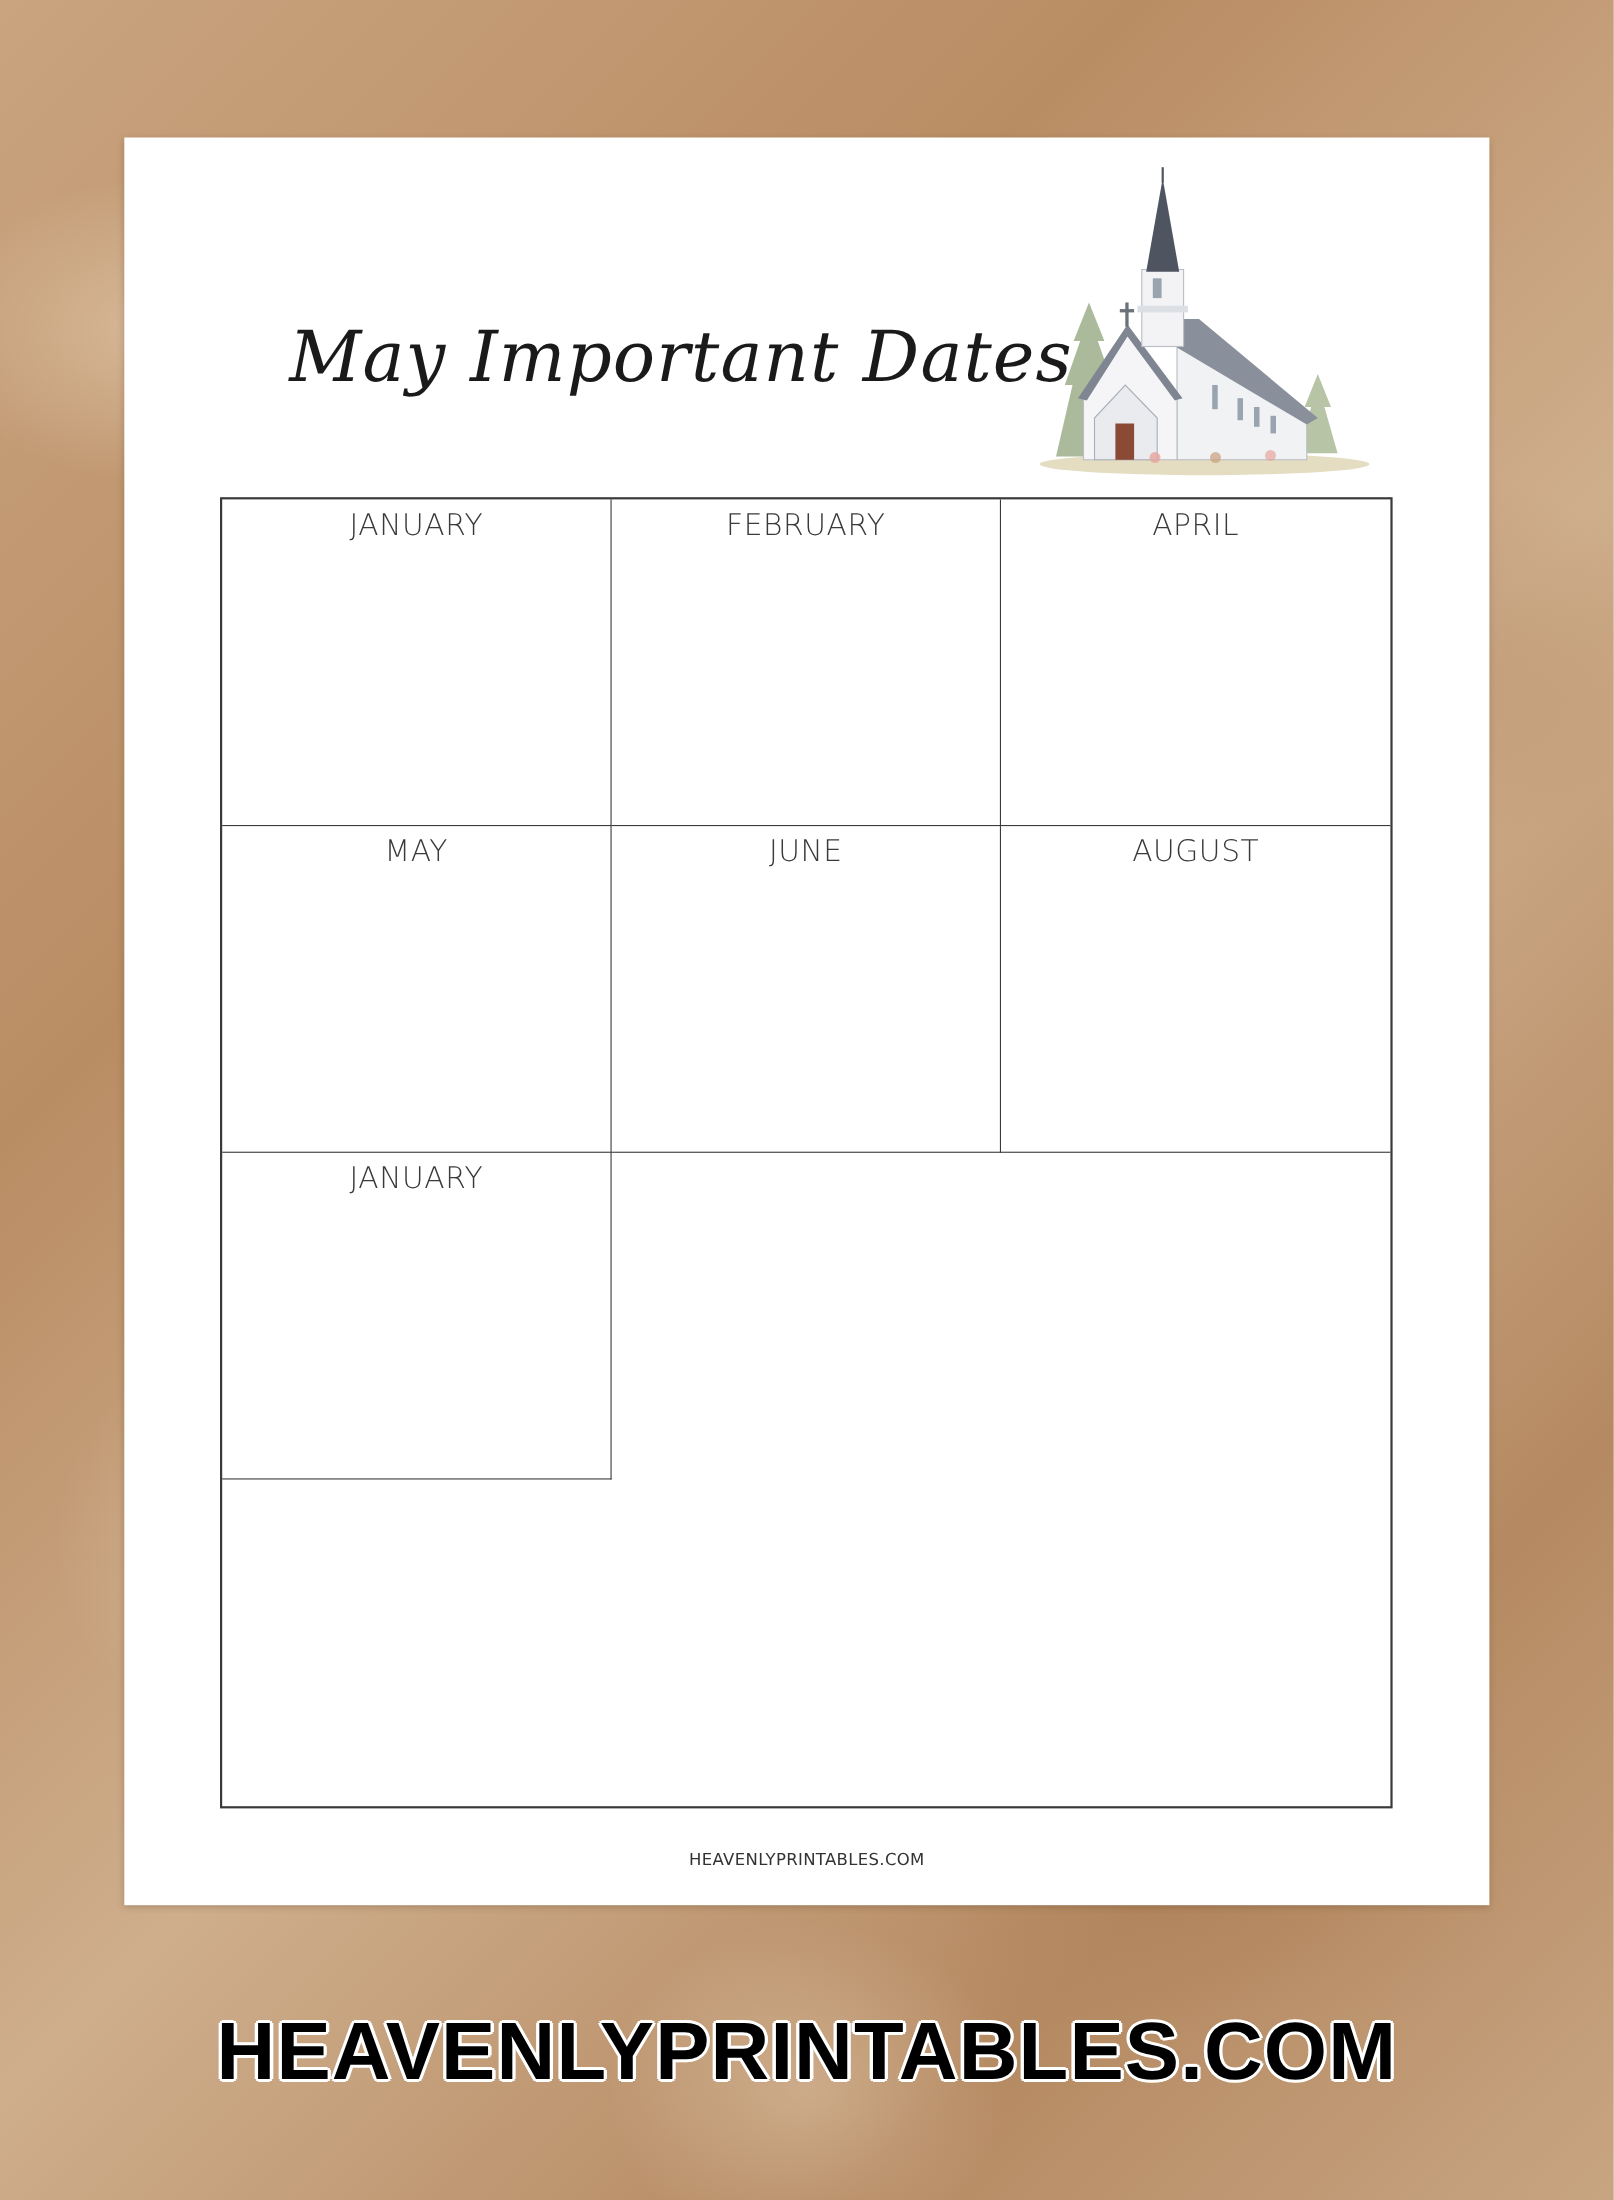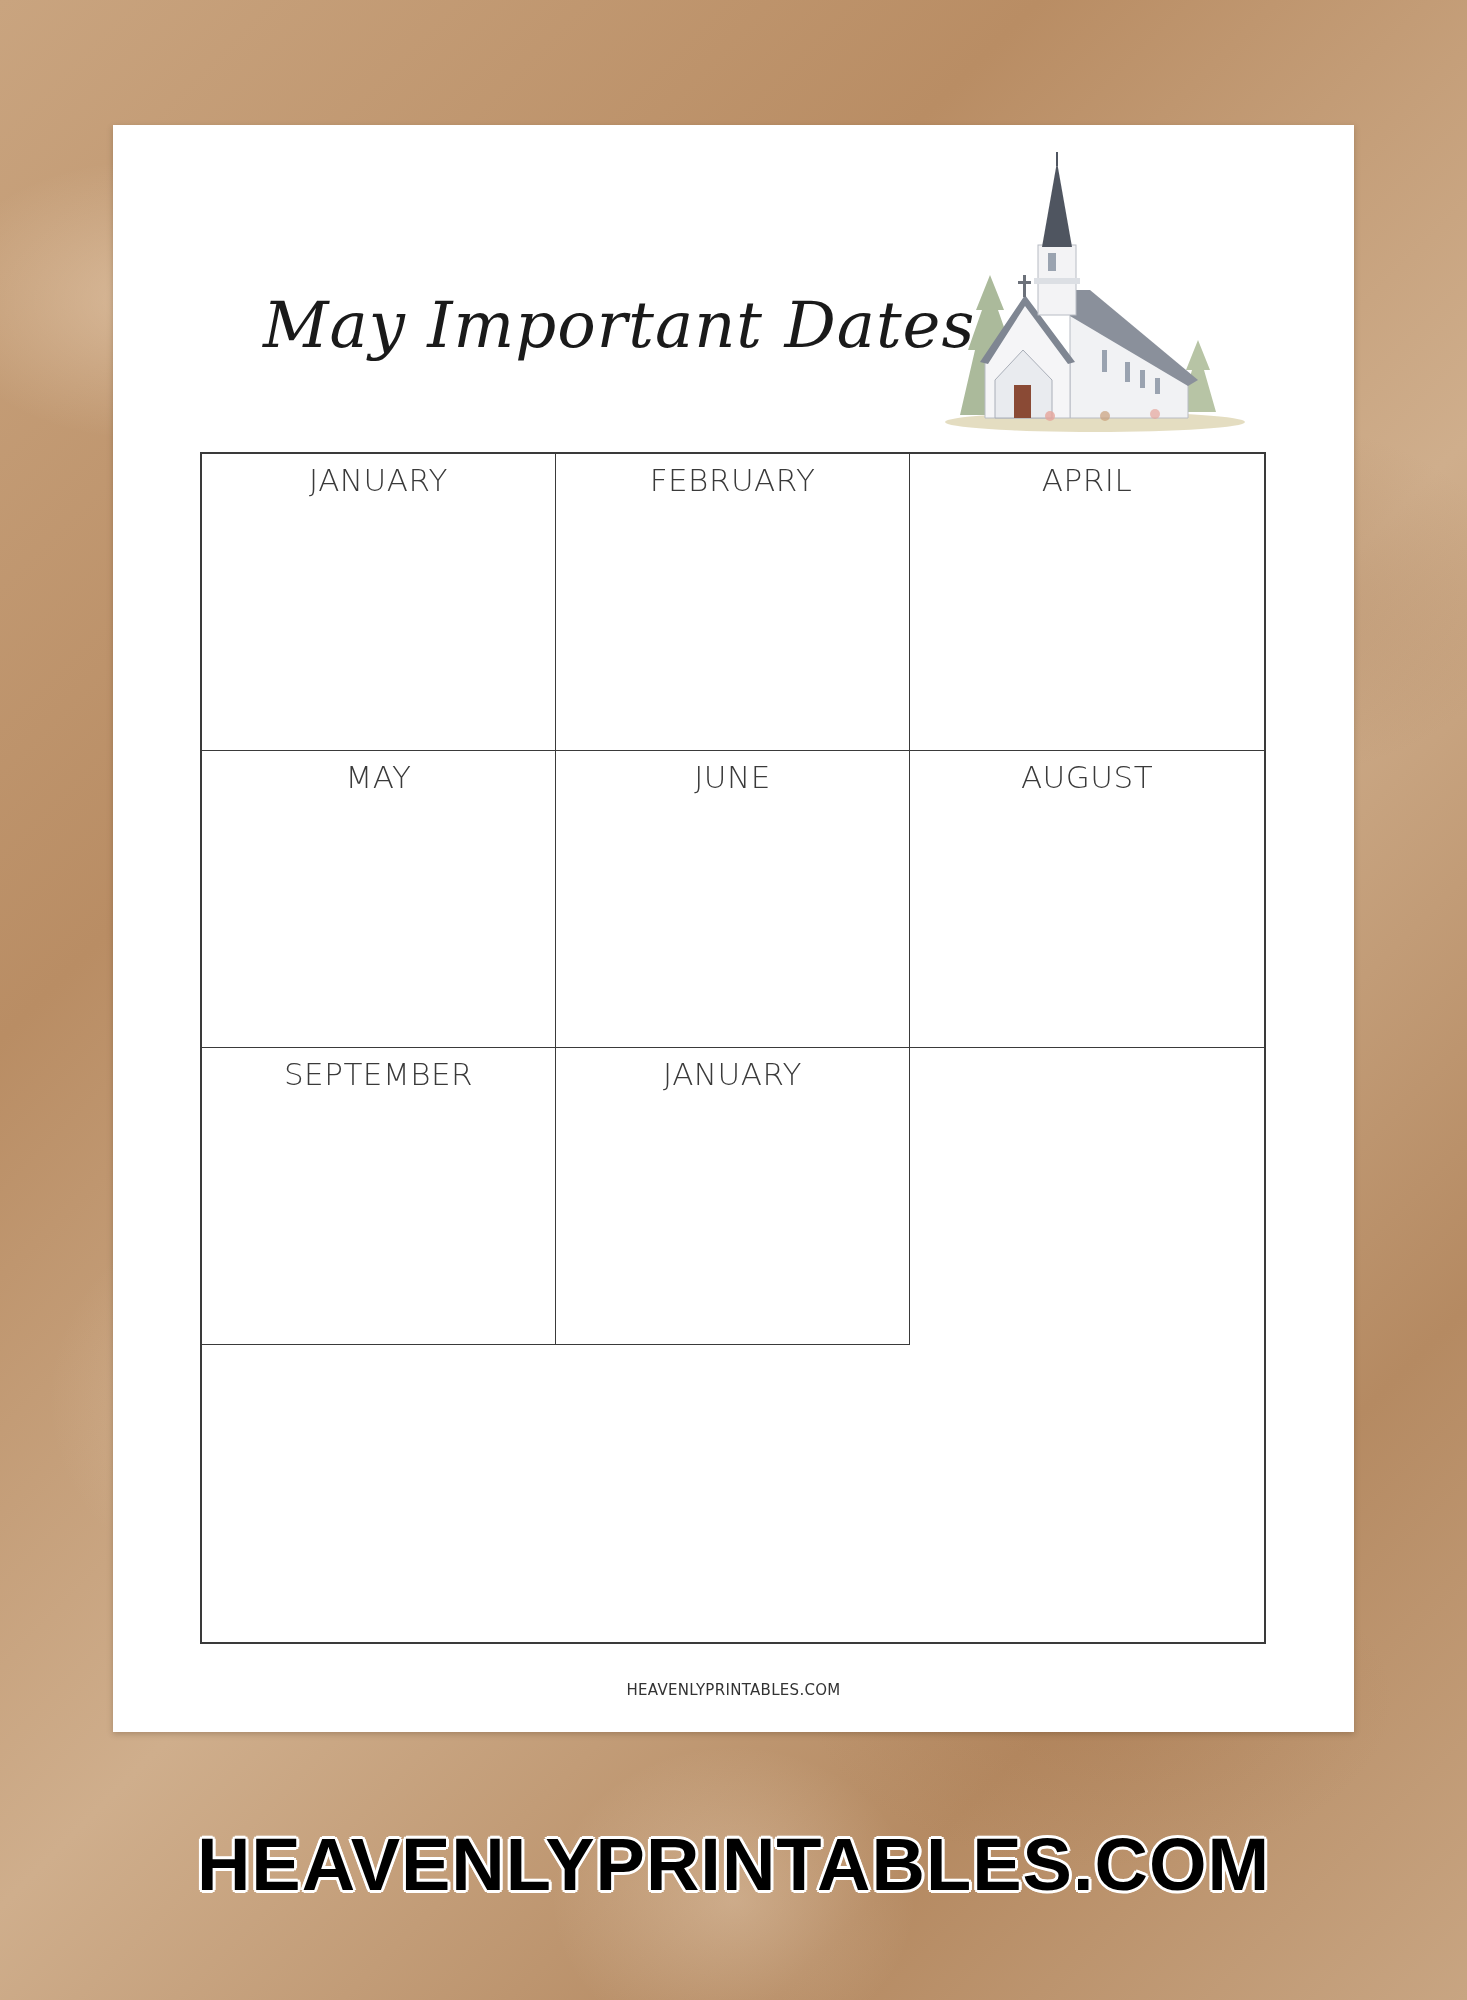--- a/index.html
+++ b/index.html
@@ -31,21 +31,21 @@
     border: 2px solid #3a3a3a; box-sizing: border-box;
   }
   .cell {
     border-right: 1.5px solid #3a3a3a; border-bottom: 1.5px solid #3a3a3a;
     position: relative; box-sizing: border-box;
   }
   .cell:nth-child(3n) { border-right: none; }
   .cell:nth-child(n+10) { border-bottom: none; }
   .cell-label {
     position: absolute; top: 8px; left: 0; right: 0; text-align: center;
-    font-family: "DejaVu Sans", sans-serif; font-size: 31px; font-weight: 300;
+    font-family: "DejaVu Sans", sans-serif; font-size: 27px; font-weight: 300;
     color: #3a3a3a; letter-spacing: 0.5px;
   }
   .footer {
     position: absolute; left: 0; right: 0; top: 1556px; text-align: center;
     font-family: "DejaVu Sans", sans-serif; font-size: 15px; color: #333333; letter-spacing: 0.3px;
   }
   .banner {
     position: absolute; left: 0; right: 0; top: 1822px; text-align: center;
     font-family: "Liberation Sans", sans-serif; font-weight: 900; font-size: 74px;
     color: #000000; letter-spacing: 1px;
@@ -112,23 +112,20 @@
     <div class="cell">
         <span class="cell-label">MAY</span>
       </div>
     <div class="cell">
         <span class="cell-label">JUNE</span>
       </div>
     <div class="cell">
         <span class="cell-label">AUGUST</span>
       </div>
     <div class="cell">
-        <span class="cell-label">SEPTEMBER</span>
-      </div>
-    <div class="cell">
         <span class="cell-label">JANUARY</span>
       </div>
   </div>
 
   <div class="footer">HEAVENLYPRINTABLES.COM</div>
 </div>
 
 <div class="banner">HEAVENLYPRINTABLES.COM</div>
 
 </body></html>

